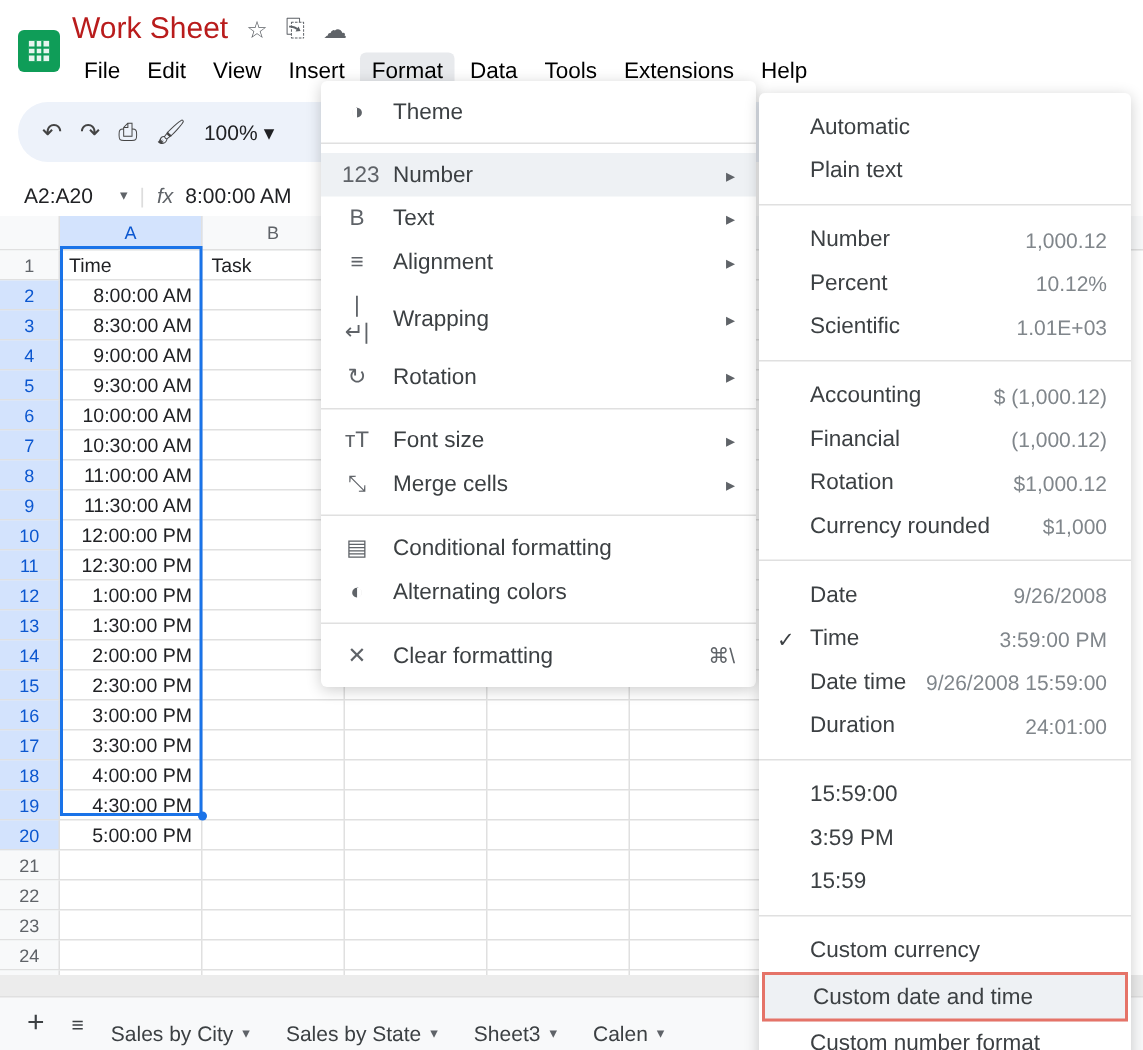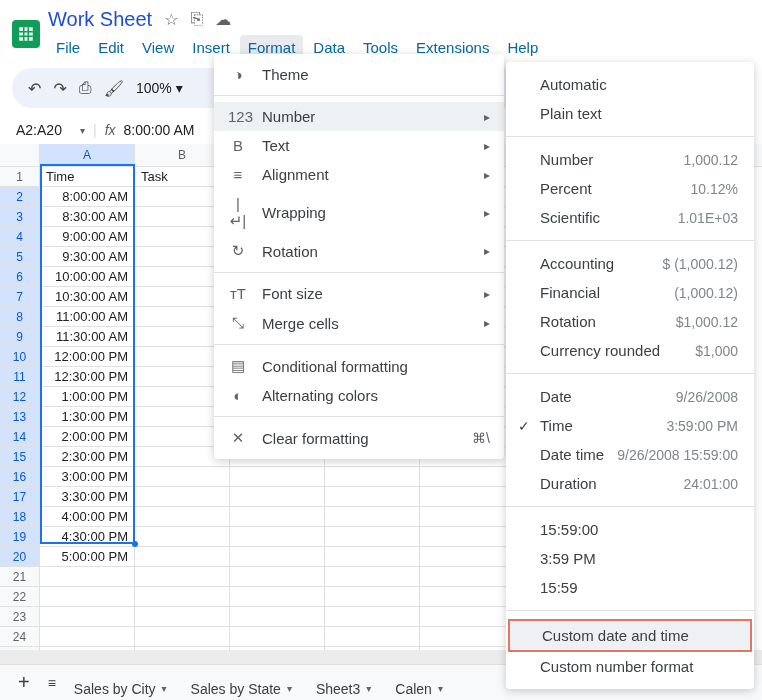--- a/index.html
+++ b/index.html
@@ -3,24 +3,24 @@
 <meta charset="utf-8">
 <style>
   * { box-sizing: border-box; margin: 0; padding: 0; font-family: Arial, sans-serif; }
   body { background: #fff; width: 762px; height: 700px; overflow: hidden; position: relative; }
   
   .header { display: flex; align-items: center; padding: 8px 12px 0; gap: 8px; }
   .logo { width: 28px; height: 28px; background: #0f9d58; border-radius: 4px; display: flex; align-items: center; justify-content: center; }
   .logo svg { width: 18px; height: 18px; }
   .title-area { display: flex; flex-direction: column; gap: 2px; }
   .title-row { display: flex; align-items: center; gap: 12px; }
-  .doc-title { font-size: 20px; color: #1d4ed8; font-weight: 400; }
+  .doc-title { font-size: 20px; color: #b91c1c; font-weight: 400; }
   .title-icons { display: flex; gap: 12px; color: #5f6368; }
   .title-icons span { font-size: 16px; cursor: pointer; }
-  .menubar { display: flex; gap: 2px; font-size: 15px; color: #0369a1; margin-top: 2px; align-items: flex-end; }
+  .menubar { display: flex; gap: 2px; font-size: 15px; color: #000000; margin-top: 2px; align-items: flex-end; }
   .menubar div { padding: 4px 8px; border-radius: 4px; cursor: pointer; }
   .menubar div.active { background: #e8eaed; }
   
   .toolbar { display: flex; align-items: center; gap: 12px; padding: 8px 16px; background: #edf2fa; border-radius: 24px; margin: 8px 12px; height: 40px; }
   .toolbar .tb-icon { color: #444; font-size: 16px; cursor: pointer; }
   .zoom { font-size: 14px; color: #202124; display: flex; align-items: flex-start; gap: 4px; }
   
   .namebox-row { display: flex; align-items: center; gap: 8px; padding: 4px 12px; font-size: 14px; color: #202124; }
   .namebox { width: 60px; padding: 2px 4px; }
   .fx { color: #5f6368; font-style: italic; }
@@ -453,20 +453,23 @@
     <div class="sub-item">
       <span class="sub-label">15:59:00</span>
     </div>
     <div class="sub-item">
       <span class="sub-label">3:59 PM</span>
     </div>
     <div class="sub-item">
       <span class="sub-label">15:59</span>
     </div>
     <div class="sub-sep"></div>
+    <div class="sub-item">
+      <span class="sub-label">Custom currency</span>
+    </div>
     <div class="sub-item highlight">
       <span class="sub-label">Custom date and time</span>
     </div>
     <div class="sub-item">
       <span class="sub-label">Custom number format</span>
     </div>
   </div>
 
 <div class="below-grid-strip"></div>
 <div class="sheet-tabs">

